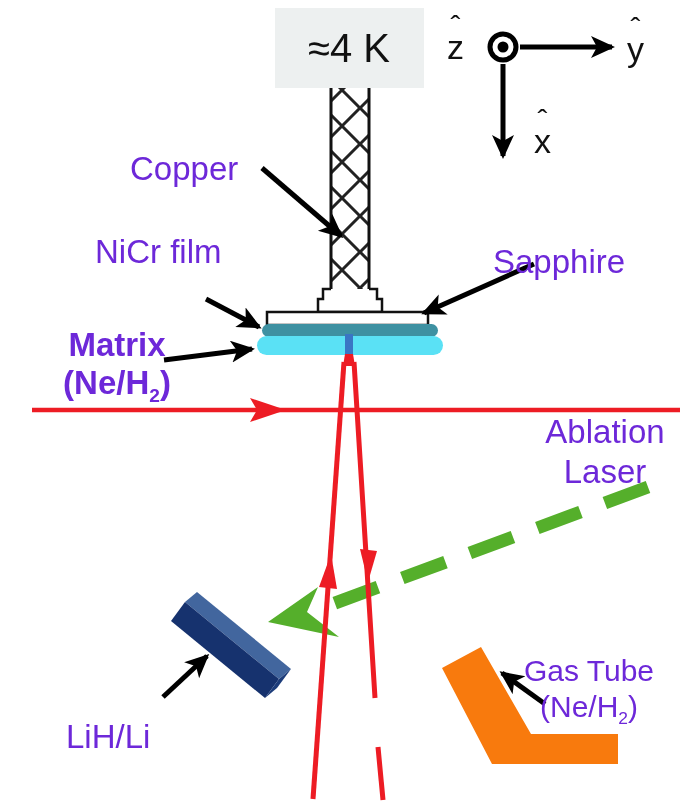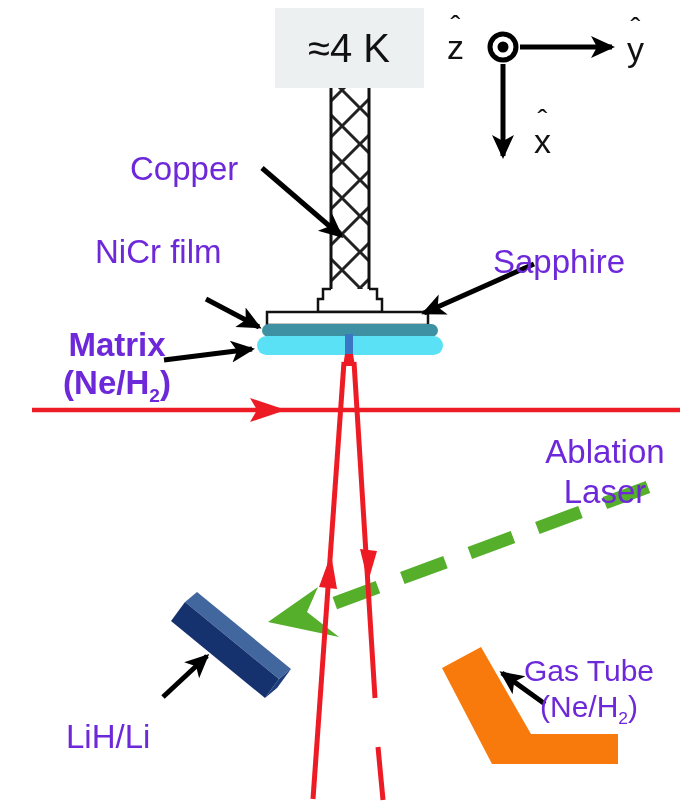--- a/index.html
+++ b/index.html
@@ -115,21 +115,21 @@
   <div class="lbl center two-line" style="left:53px;top:326px;width:128px;font-weight:bold;">
     <div>
       <span>Matrix</span>
     </div>
     <div>
       <span>(Ne/H</span><sub>2</sub><span>)</span>
     </div>
   </div>
 
 
-  <div class="lbl center" style="left:538px;top:432px;width:134px;line-height:40px;">
+  <div class="lbl center" style="left:538px;top:412px;width:134px;line-height:40px;">
     <div>Ablation</div>
     <div>Laser</div>
   </div>
 
   <div class="lbl" style="left:66px;top:718px;">
     <span>LiH/Li</span>
   </div>
 
 
   <div class="lbl center gas-lines" style="left:520px;top:653px;width:138px;">

